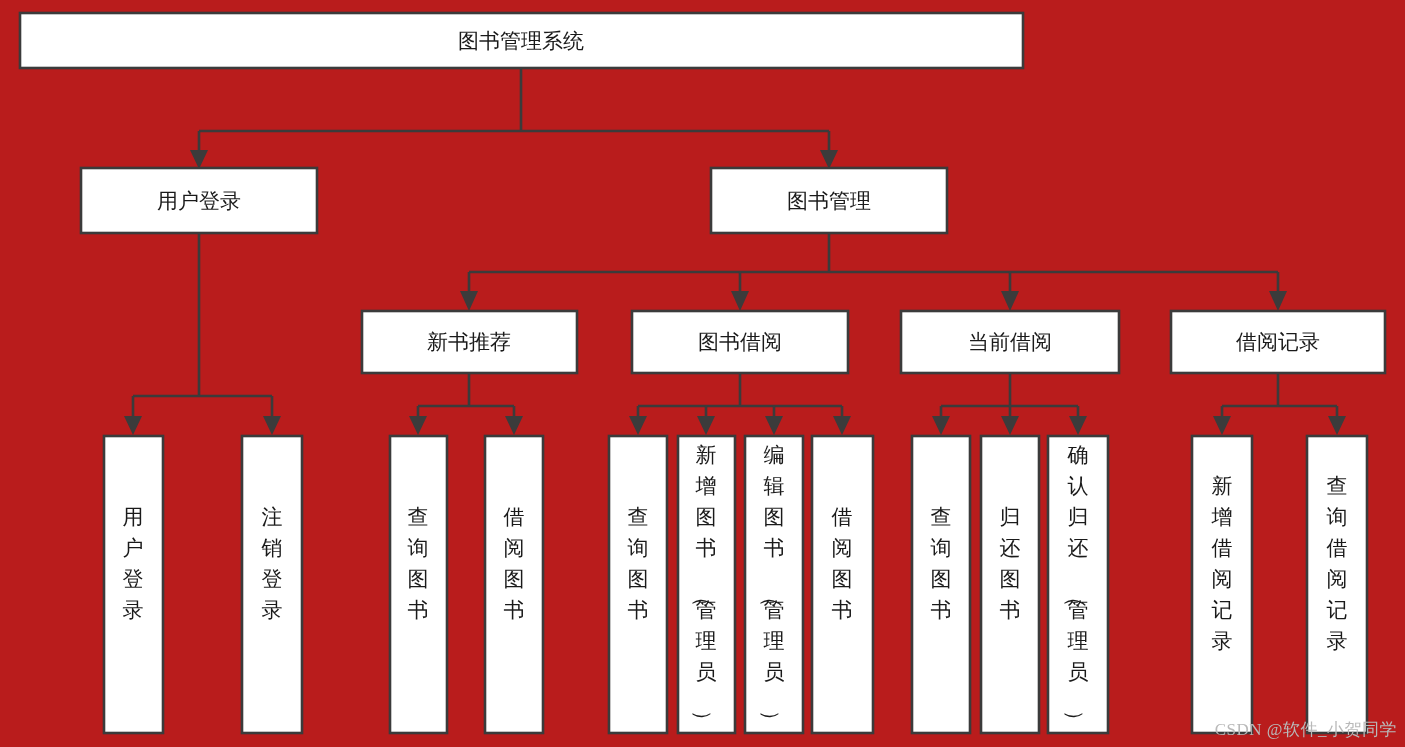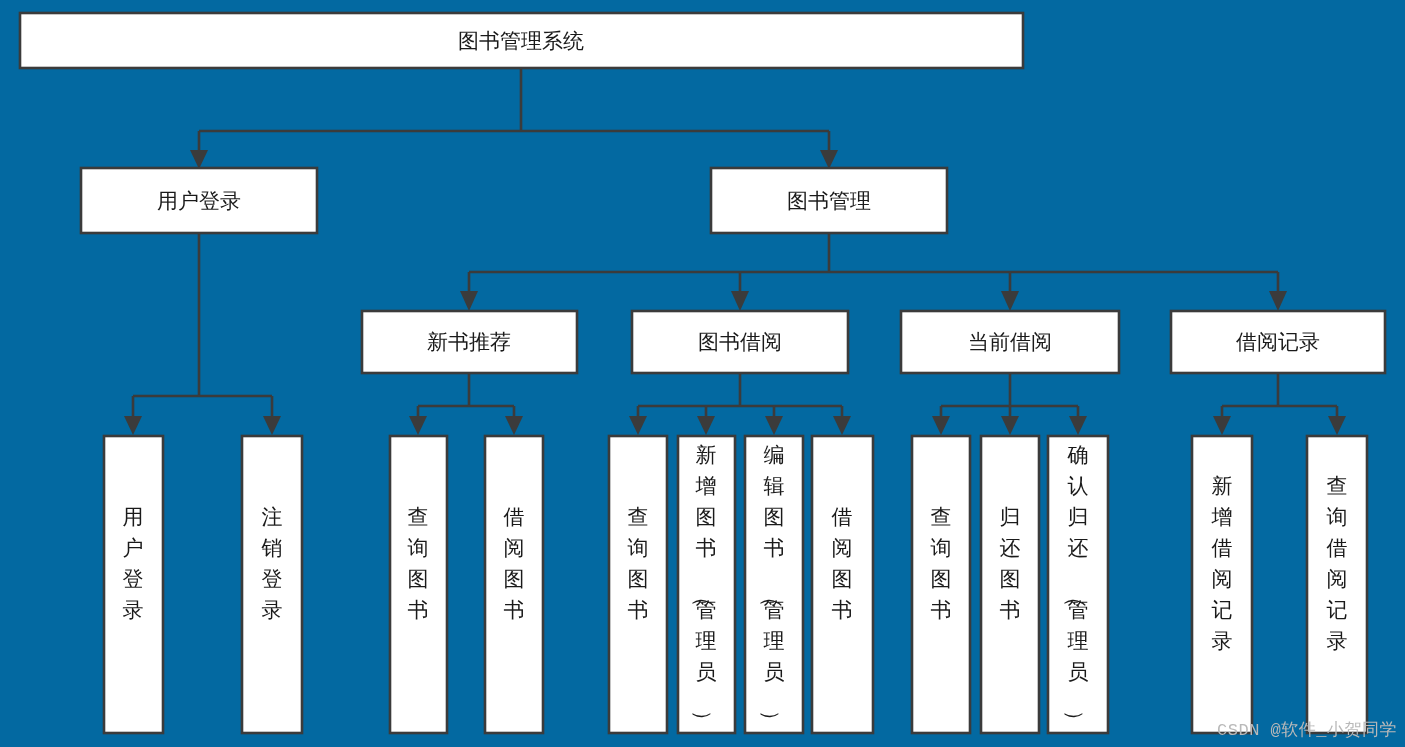--- a/index.html
+++ b/index.html
@@ -11,21 +11,21 @@
   body {
     width: 1405px;
     height: 747px;
     overflow: hidden;
     font-family: "DejaVu Sans", "Liberation Sans", sans-serif;
   }
   #diagram-root {
     position: relative;
     width: 1405px;
     height: 747px;
-    background: #0369a1;
+    background: #b91c1c;
   }
   svg#diagram-canvas {
     position: absolute;
     left: 0;
     top: 0;
     width: 1405px;
     height: 747px;
     display: block;
   }
   .node-box {
@@ -53,21 +53,21 @@
   .node-label-v {
     font-family: "DejaVu Sans", "Liberation Sans", sans-serif;
     font-size: 21px;
     fill: #1a1a1a;
     text-anchor: middle;
   }
   .watermark-text {
     position: absolute;
     right: 8px;
     bottom: 6px;
-    font-family: Liberation Mono, monospace;
+    font-family: Liberation Serif, serif;
     font-size: 17px;
     color: #b9b9b9;
     letter-spacing: 0.5px;
     white-space: nowrap;
     user-select: none;
   }
 </style>
 </head>
 <body>
 

